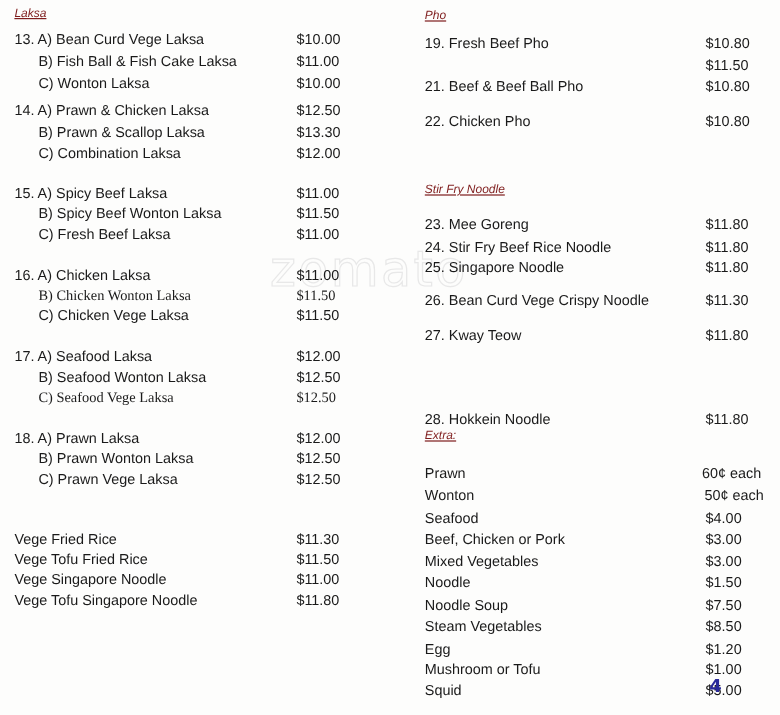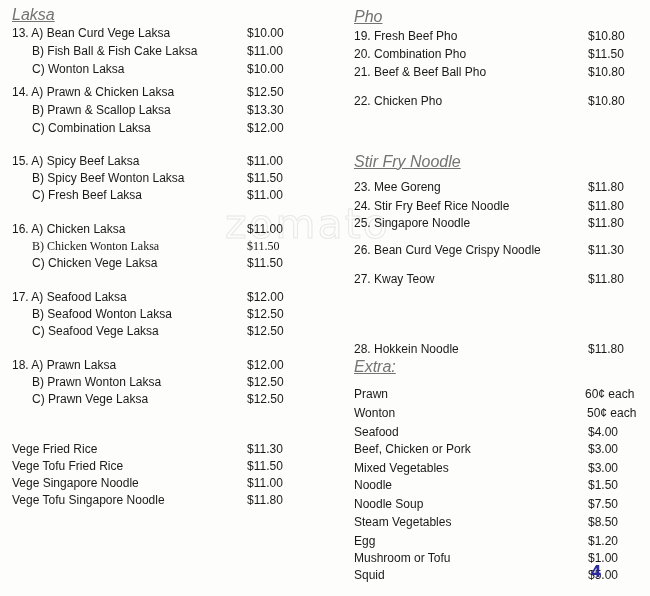--- a/index.html
+++ b/index.html
@@ -10,22 +10,22 @@
     color: #1a1a1a;
     position: relative;
   }
   .col { position: absolute; top: 0; }
   .col-left { left: 12px; width: 300px; }
   .col-right { left: 354px; width: 290px; }
   .section-title {
     position: absolute;
     font-style: italic;
     text-decoration: underline;
-    font-size: 16px;
-    color: #737373;
+    font-size: 10px;
+    color: #7f1d1d;
     white-space: nowrap;
   }
   .row {
     position: absolute;
     height: 17px;
     font-size: 12px;
     line-height: 17px;
     white-space: nowrap;
     width: 100%;
   }
@@ -110,21 +110,21 @@
     </div>
 
   <div class="row" style="top:289px;">
       <span class="name">17. A) Seafood Laksa</span>
       <span class="price">$12.00</span>
     </div>
   <div class="row" style="top:306px;">
       <span class="name indent">B) Seafood Wonton Laksa</span>
       <span class="price">$12.50</span>
     </div>
-  <div class="row" style="top:323px;">
+  <div class="row" style="top:323px;font-family:Liberation Serif, serif;">
       <span class="name indent">C) Seafood Vege Laksa</span>
       <span class="price">$12.50</span>
     </div>
 
   <div class="row" style="top:357px;">
       <span class="name">18. A) Prawn Laksa</span>
       <span class="price">$12.00</span>
     </div>
   <div class="row" style="top:374px;">
       <span class="name indent">B) Prawn Wonton Laksa</span>
@@ -153,21 +153,20 @@
     </div>
 </div>
 
 <div class="col col-right">
   <div class="section-title" style="top:8px;">Pho</div>
   <div class="row" style="top:28px;">
       <span class="name">19. Fresh Beef Pho</span>
       <span class="price">$10.80</span>
     </div>
   <div class="row" style="top:46px;">
-      <span class="name">20. Combination Pho</span>
       <span class="price">$11.50</span>
     </div>
   <div class="row" style="top:64px;">
       <span class="name">21. Beef &amp; Beef Ball Pho</span>
       <span class="price">$10.80</span>
     </div>
   <div class="row" style="top:93px;">
       <span class="name">22. Chicken Pho</span>
       <span class="price">$10.80</span>
     </div>

